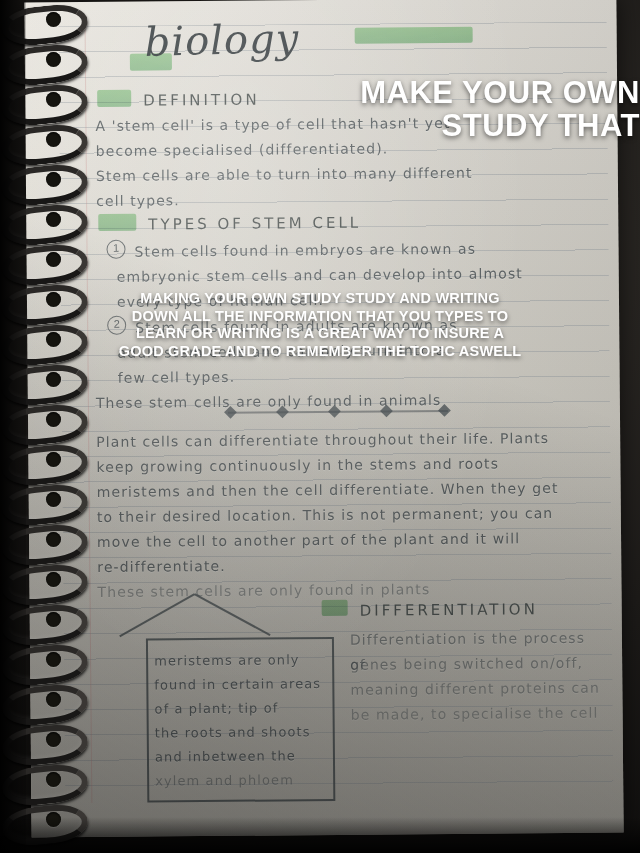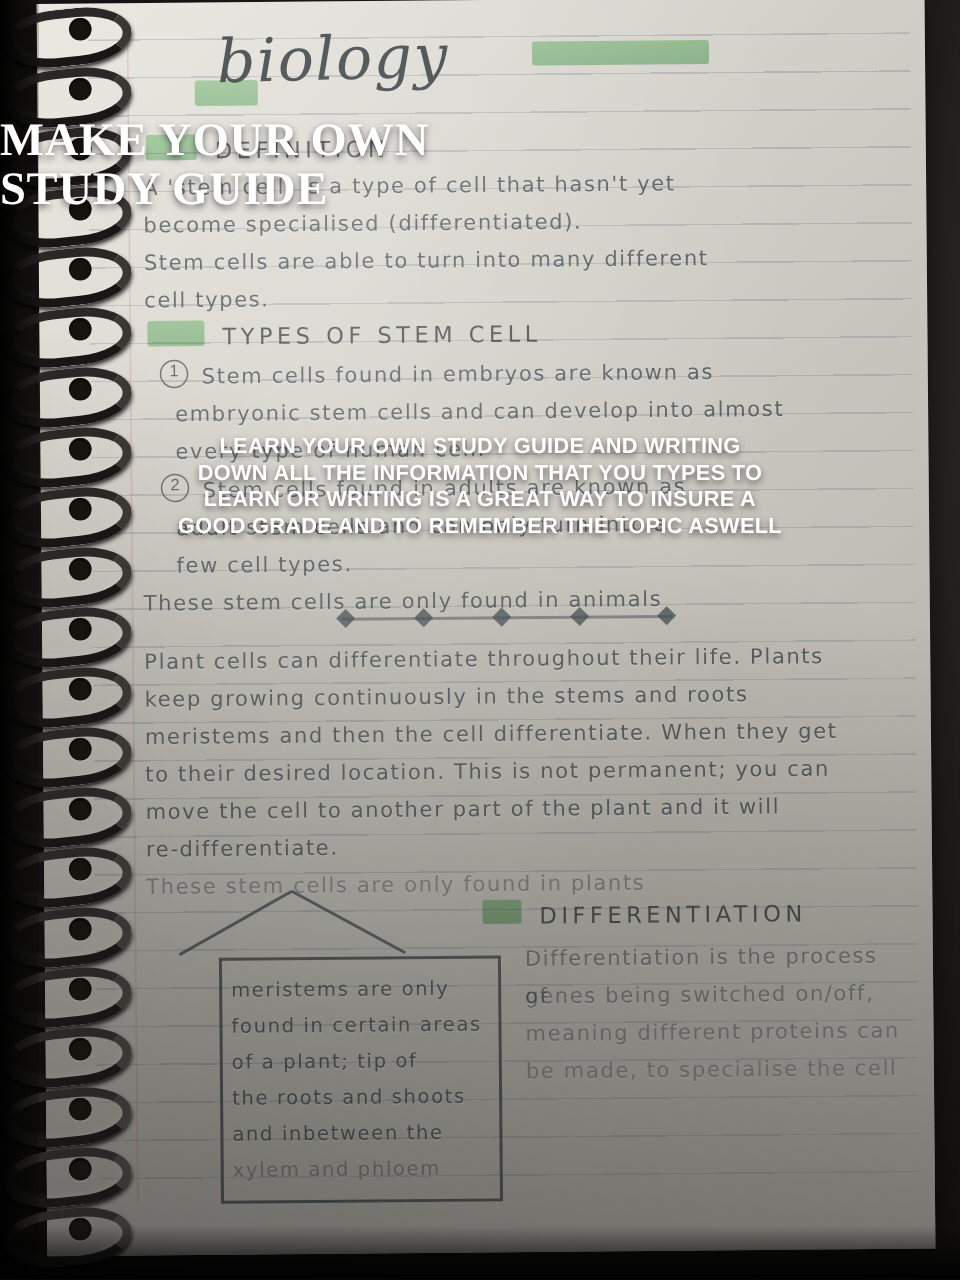--- a/index.html
+++ b/index.html
@@ -203,23 +203,23 @@
     opacity: 0.8;
     transform-origin: left center;
   }
 
   
   .overlay-title {
     position: absolute;
     left: 0;
     right: 0;
     top: 76px;
-    text-align: left;
+    text-align: right;
     color: #ffffff;
-    font-family: Liberation Serif, serif;
+    font-family: Liberation Sans, sans-serif;
     font-weight: bold;
     font-size: 31px;
     line-height: 33px;
     letter-spacing: 0.5px;
     text-shadow: 0 2px 5px rgba(0,0,0,0.55);
     z-index: 12;
   }
   .overlay-body {
     position: absolute;
     left: 80px;
@@ -370,22 +370,22 @@
       <div class="punch" style="top:772px;"></div>
     <div class="coil" style="top:806px;"></div>
       <div class="punch" style="top:812px;"></div>
   </div>
 
   <div class="left-edge"></div>
   <div class="bottom-edge"></div>
 
   <div class="overlay-title">
     <div>MAKE YOUR OWN</div>
-    <div>STUDY GUIDE</div>
+    <div>STUDY THAT</div>
   </div>
 
   <div class="overlay-body">
-    <div>LEARN YOUR OWN STUDY GUIDE AND WRITING</div>
+    <div>MAKING YOUR OWN STUDY STUDY AND WRITING</div>
     <div>DOWN ALL THE INFORMATION THAT YOU TYPES TO</div>
     <div>LEARN OR WRITING IS A GREAT WAY TO INSURE A</div>
     <div>GOOD GRADE AND TO REMEMBER THE TOPIC ASWELL</div>
   </div>
 </div>
 
 </body></html>

